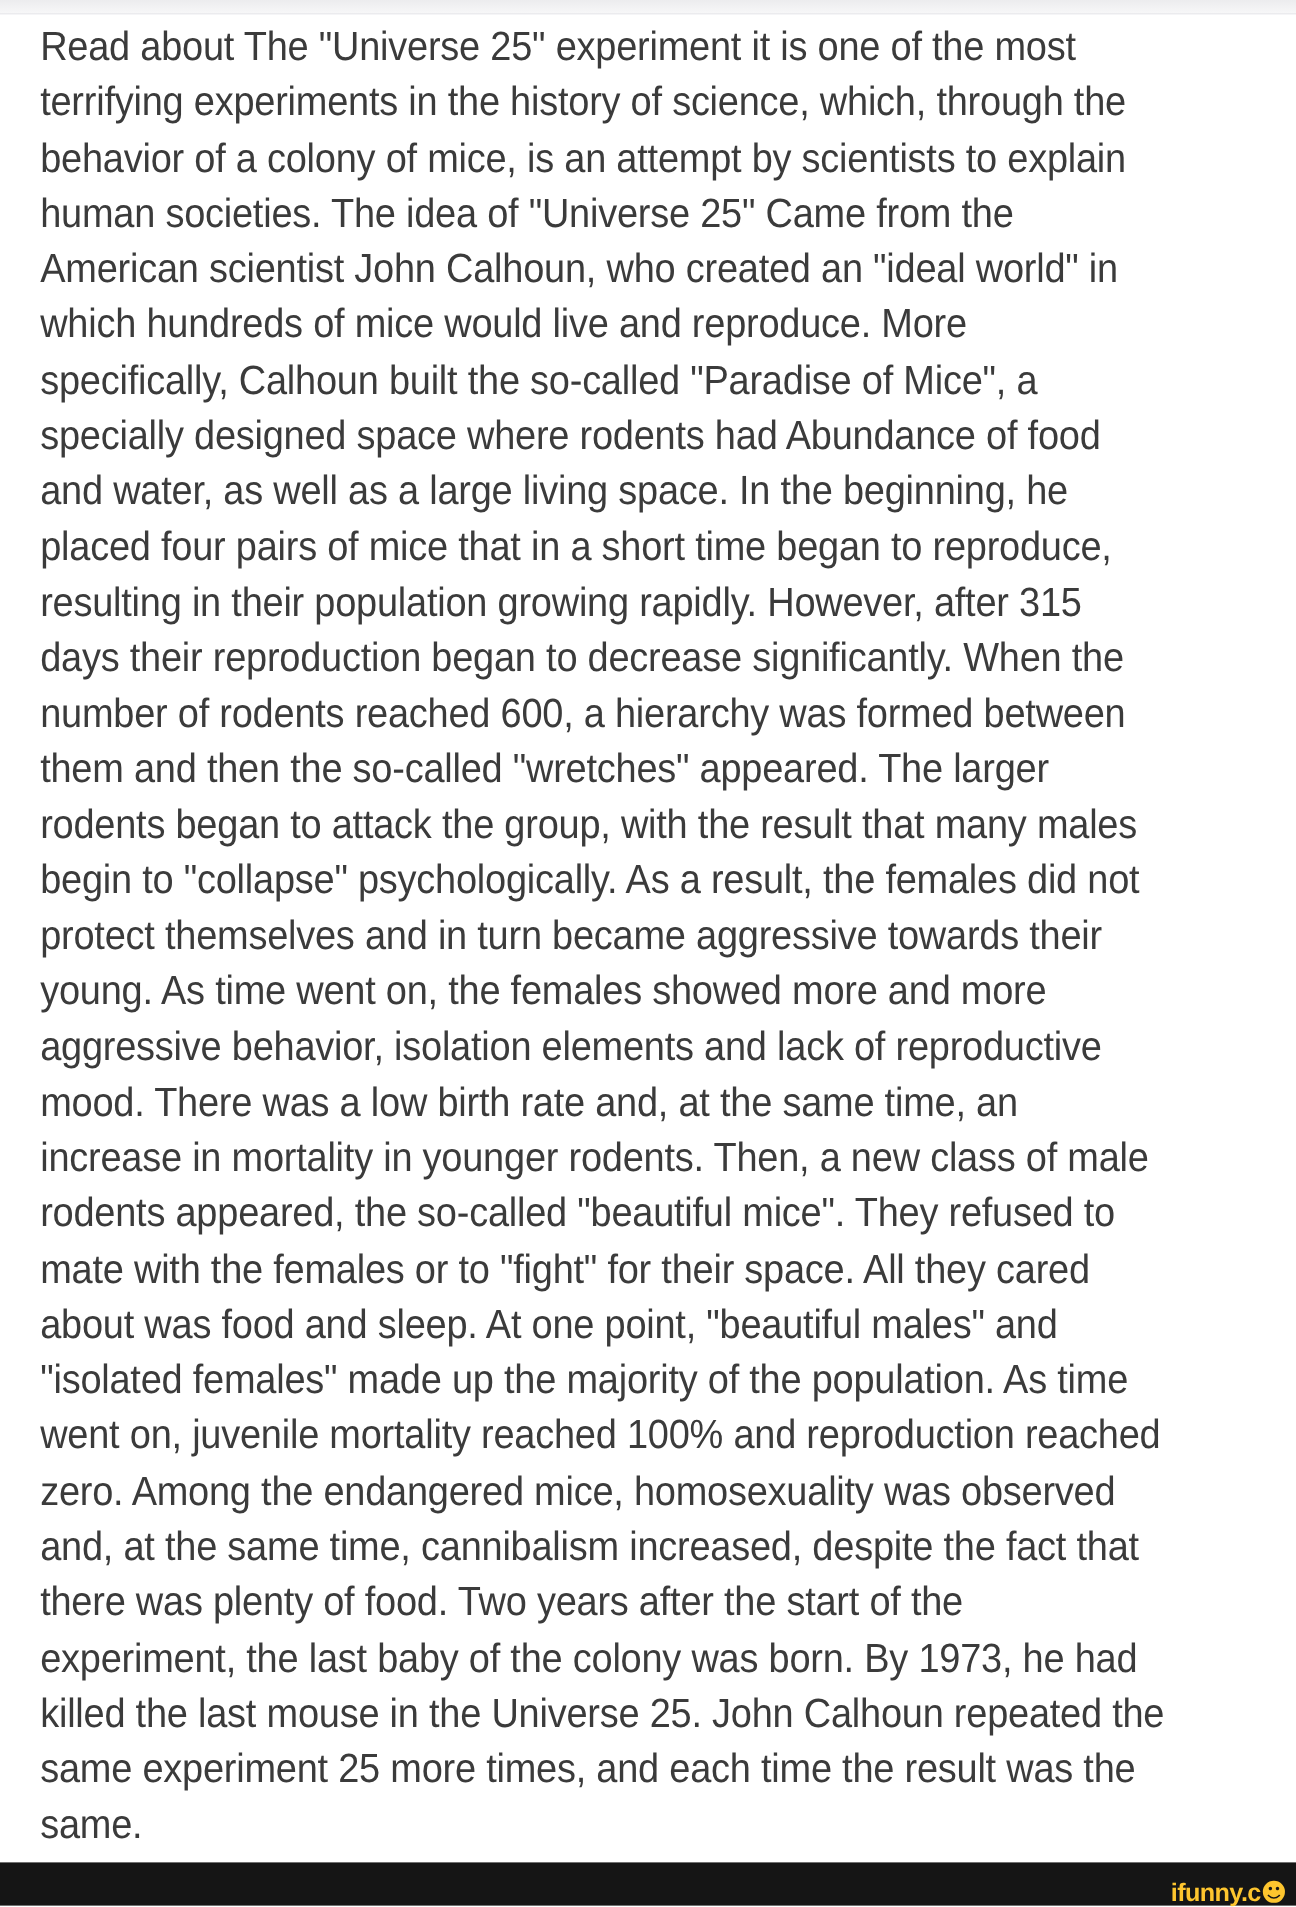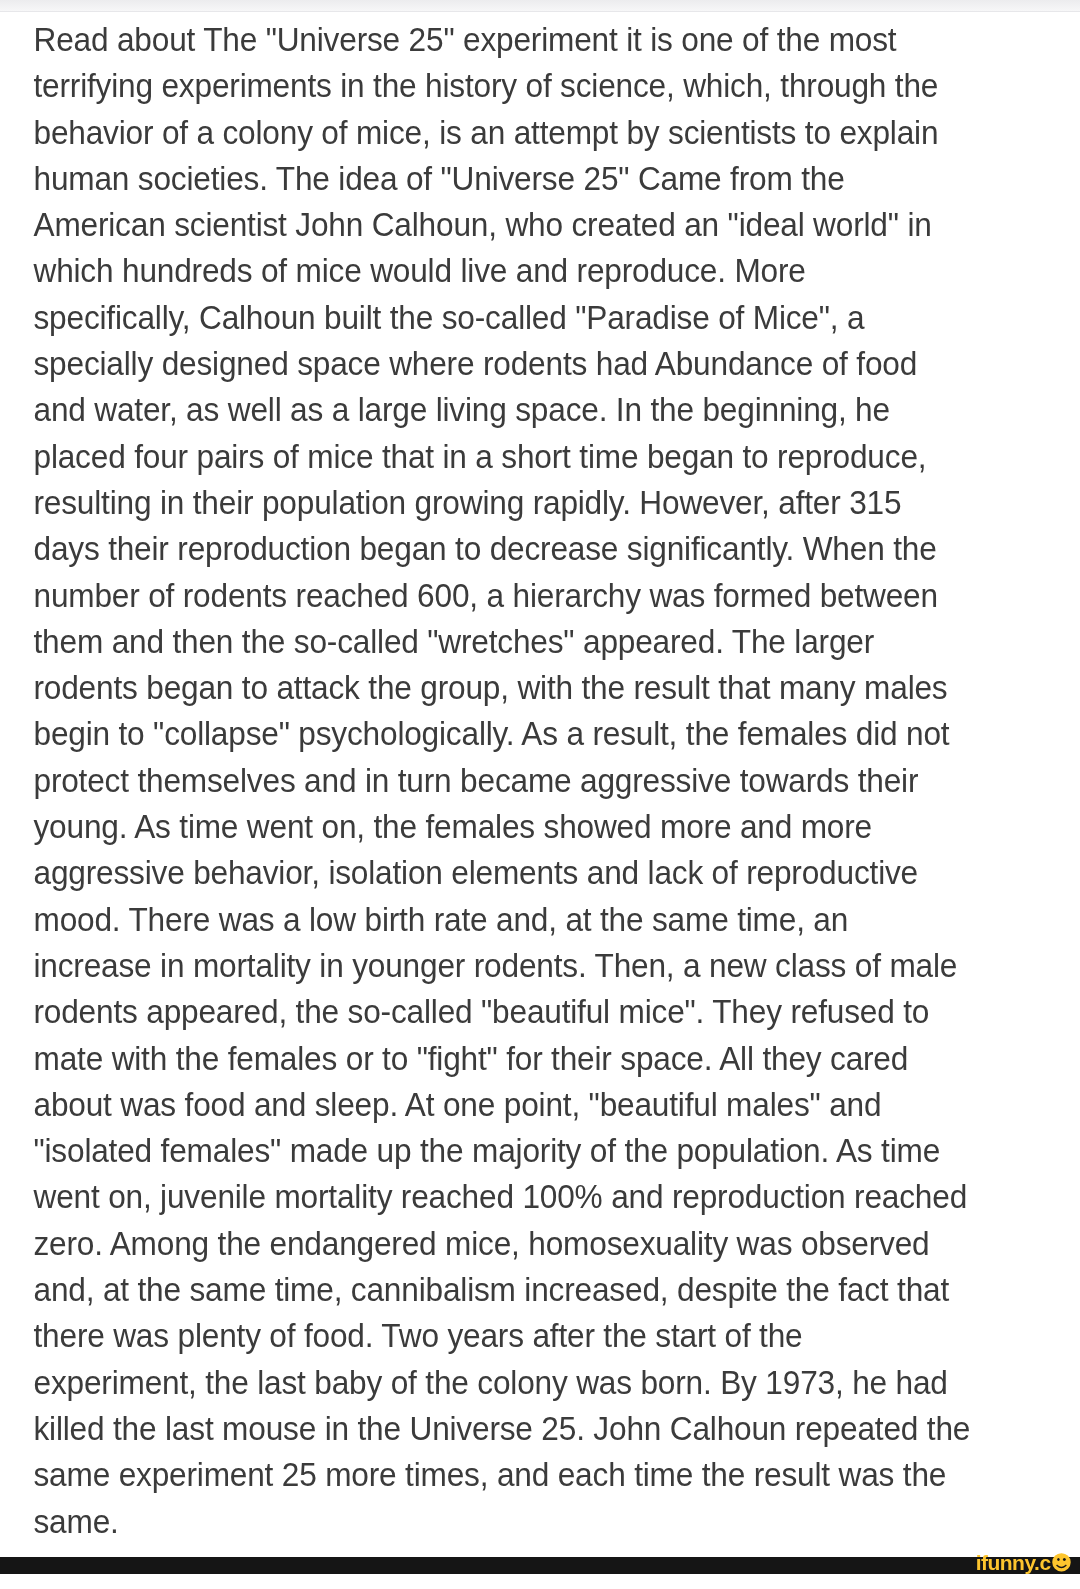--- a/index.html
+++ b/index.html
@@ -36,23 +36,23 @@
     position: absolute;
     left: 34px;
     right: 33px;
     bottom: 30px;
     height: 2px;
     background: #e9e9eb;
   }
   .footer-bar {
     position: absolute;
     left: 0;
-    bottom: 15px;
+    bottom: 1px;
     width: 100%;
-    height: 17px;
+    height: 36px;
     background: #151515;
   }
   .watermark {
     position: absolute;
     right: 8px;
     bottom: -1px;
     font-weight: bold;
     font-size: 21px;
     letter-spacing: -0.5px;
     line-height: 23px;

